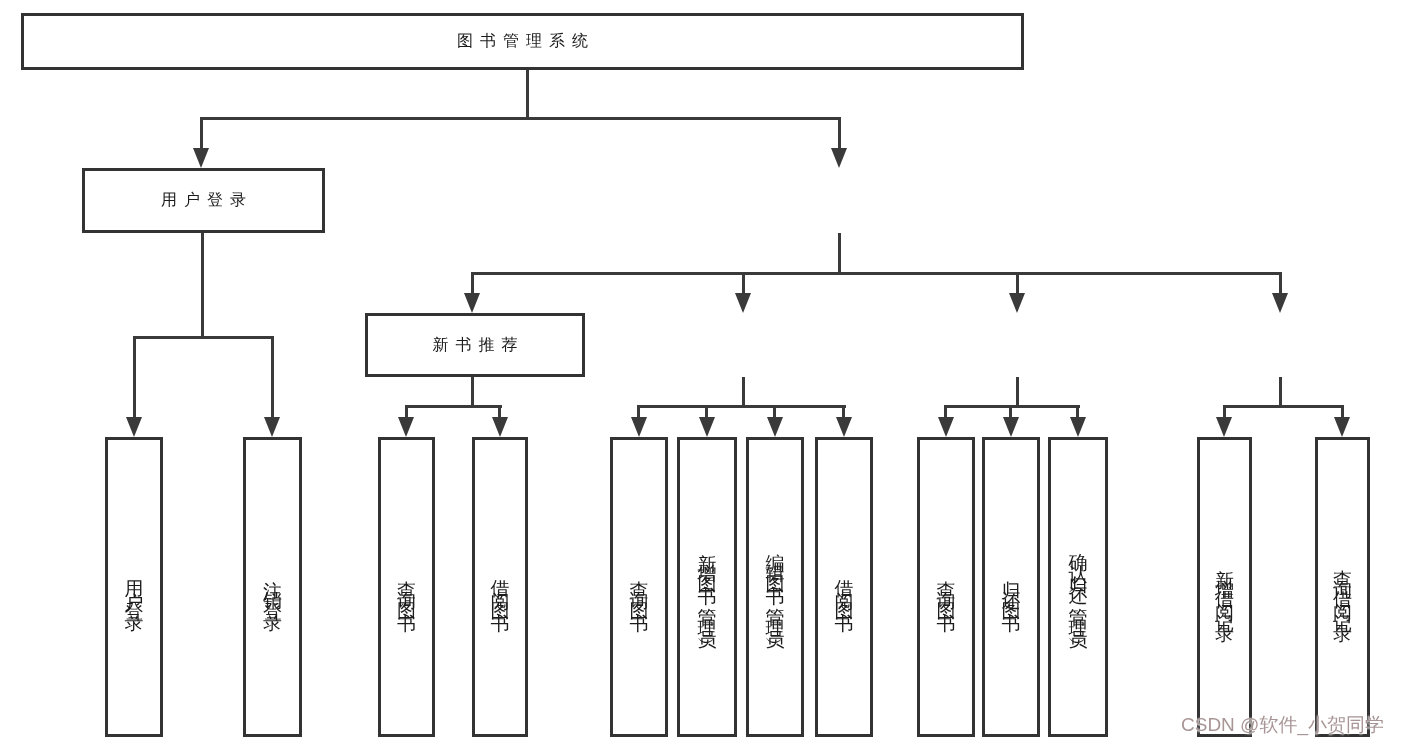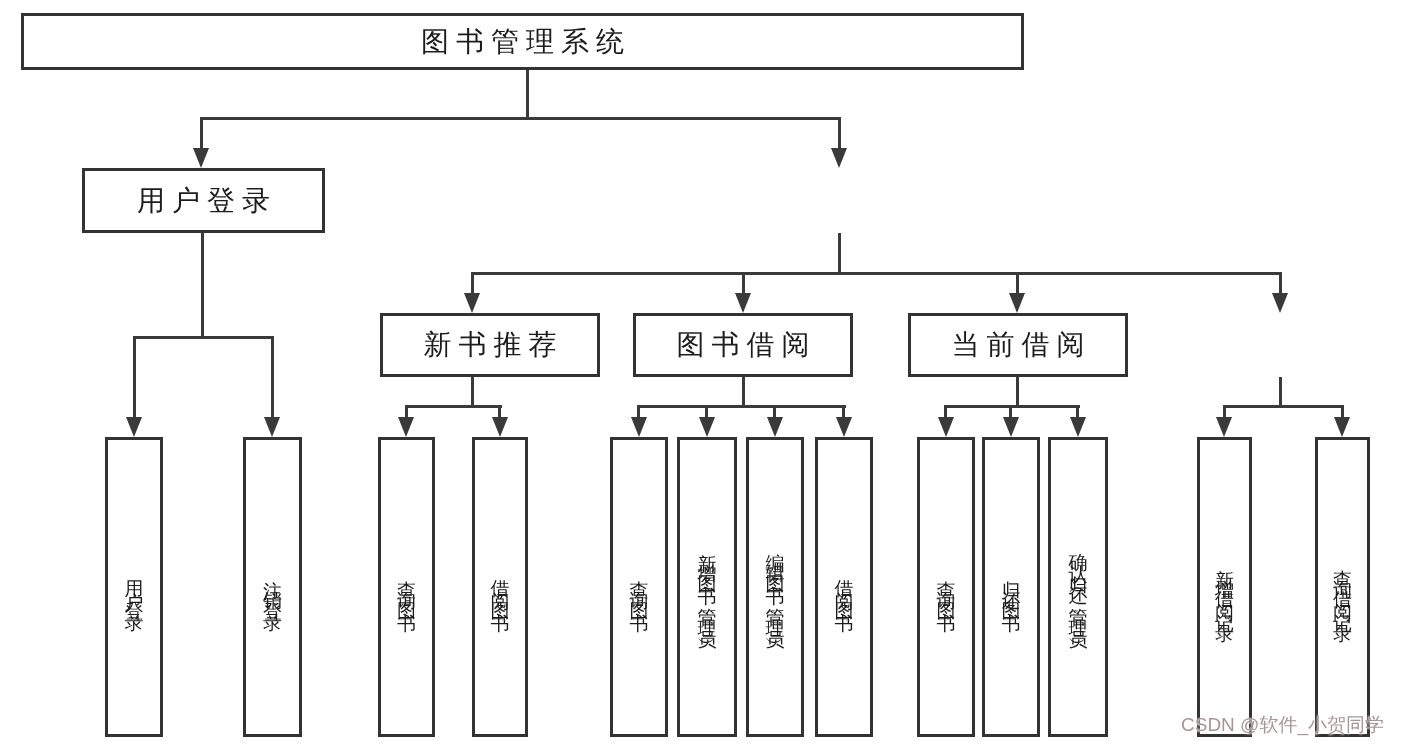--- a/index.html
+++ b/index.html
@@ -5,21 +5,21 @@
   html,body{margin:0;padding:0;background:#ffffff;}
   .canvas{
     position:relative;width:1405px;height:747px;background:#ffffff;
     font-family:"Liberation Sans", sans-serif;overflow:hidden;
   }
   .box{
     position:absolute;background:#ffffff;border:3px solid #333333;
     box-sizing:border-box;display:flex;align-items:center;justify-content:center;
   }
   .hlabel{
-    font-size:28px;letter-spacing:7px;margin-right:-7px;
+    font-size:16px;letter-spacing:7px;margin-right:-7px;
     color:#1c1c1c;white-space:nowrap;
   }
   .vlabel{
     writing-mode:vertical-rl;text-orientation:mixed;
     font-size:19px;letter-spacing:11px;line-height:1.25;color:#1c1c1c;
   }
   .ln{position:absolute;background:#3a3a3a;}
   .arr{
     position:absolute;width:0;height:0;
     border-left:8px solid transparent;border-right:8px solid transparent;
@@ -96,28 +96,22 @@
   <div class="arr" style="left:1334px;top:417px"></div>
 
   <div class="box" style="left:21px;top:13px;width:1003px;height:57px">
     <span class="hlabel">图书管理系统</span>
   </div>
 
   <div class="box" style="left:82px;top:168px;width:243px;height:65px">
     <span class="hlabel">用户登录</span>
   </div>
 
-  <div class="box" style="left:380px;top:313px;width:220px;height:64px">
+  <div class="box" style="left:365px;top:313px;width:220px;height:64px">
     <span class="hlabel">新书推荐</span>
-  </div>
-  <div class="box" style="left:633px;top:313px;width:220px;height:64px">
-    <span class="hlabel">图书借阅</span>
-  </div>
-  <div class="box" style="left:908px;top:313px;width:220px;height:64px">
-    <span class="hlabel">当前借阅</span>
   </div>
 
   <div class="box" style="left:105px;top:437px;width:58px;height:300px">
     <span class="vlabel">用户登录</span>
   </div>
   <div class="box" style="left:243px;top:437px;width:59px;height:300px">
     <span class="vlabel">注销登录</span>
   </div>
 
   <div class="box" style="left:378px;top:437px;width:57px;height:300px">

